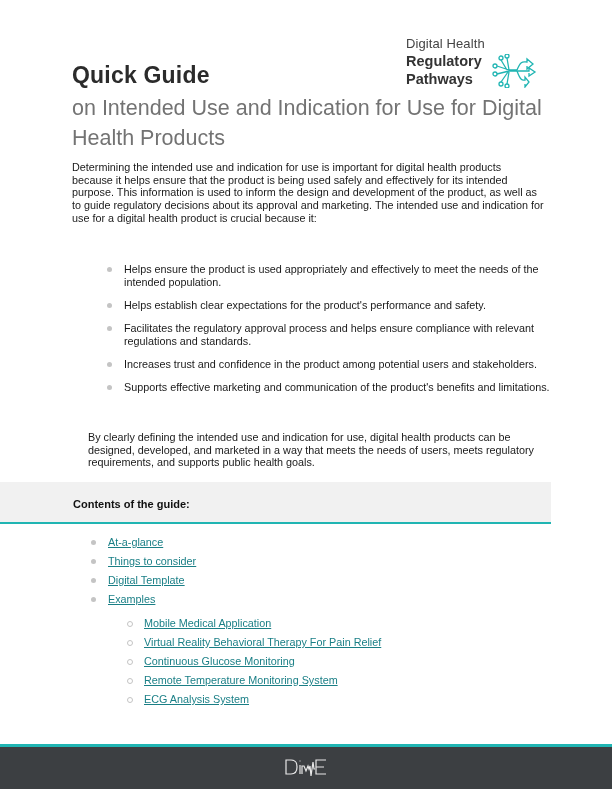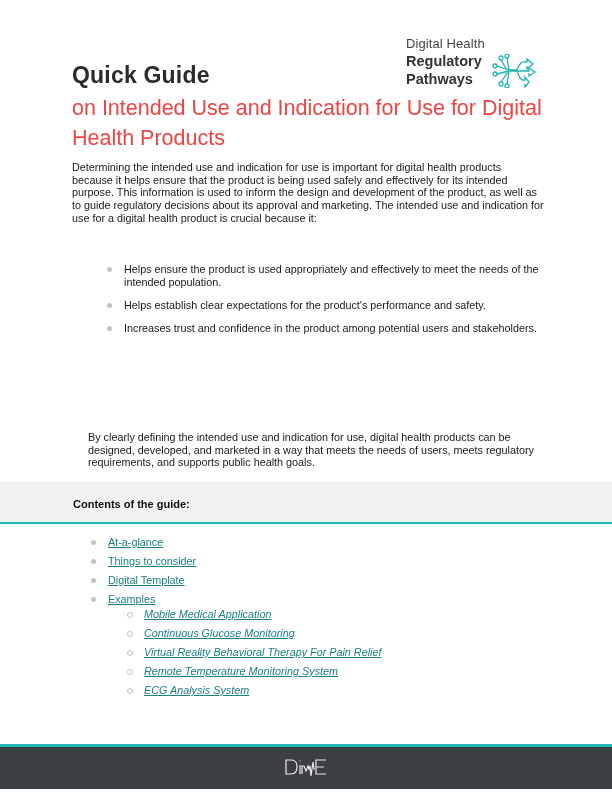--- a/index.html
+++ b/index.html
@@ -8,36 +8,36 @@
     background: #ffffff; color: #1a1a1a;
     font-family: "Liberation Sans", "DejaVu Sans", sans-serif;
   }
   .logo { position: absolute; left: 406px; top: 36px; width: 140px; height: 54px; }
   .logo .l1 { position: absolute; left: 0; top: 0; font-size: 13px; color: #444; letter-spacing: 0.1px; white-space: nowrap; }
   .logo .l2 { position: absolute; left: 0; top: 17px; font-size: 14.5px; color: #333; font-weight: bold; white-space: nowrap; }
   .logo .l3 { position: absolute; left: 0; top: 35px; font-size: 14.5px; color: #333; font-weight: bold; white-space: nowrap; }
   .logo svg { position: absolute; left: 85px; top: 18px; }
 
   .title { position: absolute; left: 72px; top: 62px; font-size: 23px; font-weight: bold; color: #2b2b2b; letter-spacing: 0.2px; }
-  .subtitle { position: absolute; left: 72px; top: 93px; width: 470px; font-size: 21.5px; line-height: 30px; color: #ef4444; font-weight: normal; }
+  .subtitle { position: absolute; left: 72px; top: 93px; width: 470px; font-size: 21.5px; line-height: 30px; color: #737373; font-weight: normal; }
 
   .intro { position: absolute; left: 72px; top: 161px; width: 472px; font-size: 10.8px; line-height: 12.7px; color: #1a1a1a; }
   ul.bullets { position: absolute; left: 72px; top: 247px; width: 472px; margin: 16px; padding: 0; list-style: none; }
   ul.bullets li { position: relative; padding-left: 36px; font-size: 10.8px; line-height: 12.7px; margin-bottom: 10.5px; }
   ul.bullets li::before { content: ""; position: absolute; left: 19px; top: 4px; width: 5px; height: 5px; border-radius: 50%; background: #c4c4c4; }
   .outro { position: absolute; left: 72px; top: 415px; width: 472px; font-size: 10.8px; line-height: 12.7px; }
 
-  .toc-band { position: absolute; left: 0; top: 482px; width: 612px; height: 40px; background: #f1f1f1; border-bottom: 2.5px solid #20b5b3; }
+  .toc-band { position: absolute; left: 0; top: 482px; width: 551px; height: 40px; background: #f1f1f1; border-bottom: 2.5px solid #20b5b3; }
   .toc-heading { position: absolute; left: 73px; top: 16px; font-size: 11px; font-weight: bold; color: #111; }
 
   ul.toc { position: absolute; left: 72px; top: 536px; margin: 0; padding: 0; list-style: none; }
   ul.toc > li { position: relative; padding-left: 36px; font-size: 10.8px; line-height: 13px; margin-bottom: 6px; }
   ul.toc > li::before { content: ""; position: absolute; left: 19px; top: 4px; width: 5px; height: 5px; border-radius: 50%; background: #c4c4c4; }
   ul.toc a, ul.sub a { color: #1a7f86; text-decoration: underline; cursor: pointer; }
-  ul.sub { margin: 2px 0 0 0; padding: 0; list-style: none; font-style: italic; }
+  ul.sub { margin: 11px 0 0 0; padding: 0; list-style: none; }
   ul.sub li { position: relative; padding-left: 36px; font-size: 10.8px; line-height: 13px; margin-bottom: 6px; }
   ul.sub li::before { content: ""; position: absolute; left: 19px; top: 3.5px; width: 4px; height: 4px; border-radius: 50%; border: 1px solid #c4c4c4; }
 
   .footer { position: absolute; left: 0; top: 744px; width: 612px; height: 45px; background: #3c3f42; border-top: 3px solid #20b5b3; box-sizing: border-box; }
   .footer svg { position: absolute; left: 285px; top: 11px; }
 </style>
 </head>
 <body>
 
 <div class="logo">
@@ -60,38 +60,40 @@
 </div>
 
 <h1 class="title" style="margin:0">Quick Guide</h1>
 <h2 class="subtitle" style="margin:0">on Intended Use and Indication for Use for Digital Health Products</h2>
 
 <p class="intro" style="margin:0">Determining the intended use and indication for use is important for digital health products because it helps ensure that the product is being used safely and effectively for its intended purpose. This information is used to inform the design and development of the product, as well as to guide regulatory decisions about its approval and marketing. The intended use and indication for use for a digital health product is crucial because it:</p>
 
 <ul class="bullets">
   <li>Helps ensure the product is used appropriately and effectively to meet the needs of the intended population.</li>
   <li>Helps establish clear expectations for the product's performance and safety.</li>
+  <li>Facilitates the regulatory approval process and helps ensure compliance with relevant regulations and standards.</li>
   <li>Increases trust and confidence in the product among potential users and stakeholders.</li>
+  <li>Supports effective marketing and communication of the product's benefits and limitations.</li>
 </ul>
 
 <p class="outro" style="margin:16px">By clearly defining the intended use and indication for use, digital health products can be designed, developed, and marketed in a way that meets the needs of users, meets regulatory requirements, and supports public health goals.</p>
 
 <div class="toc-band">
   <div class="toc-heading">Contents of the guide:</div>
 </div>
 
 <ul class="toc">
   <li><a>At-a-glance</a></li>
   <li><a>Things to consider</a></li>
   <li><a>Digital Template</a></li>
   <li><a>Examples</a>
     <ul class="sub">
       <li><a>Mobile Medical Application</a></li>
+      <li><a>Virtual Reality Behavioral Therapy For Pain Relief</a></li>
       <li><a>Continuous Glucose Monitoring</a></li>
-      <li><a>Virtual Reality Behavioral Therapy For Pain Relief</a></li>
       <li><a>Remote Temperature Monitoring System</a></li>
       <li><a>ECG Analysis System</a></li>
     </ul>
   </li>
 </ul>
 
 <div class="footer">
   <svg width="42" height="20" viewBox="0 0 42 20" fill="none" stroke="#e8e8e8" stroke-width="1.2">
     <path d="M1 2 L1 16 L6 16 C11 16 12 12 12 9 C12 5 11 2 6 2 Z"></path>
     <path d="M15 7 L15 16"></path>

